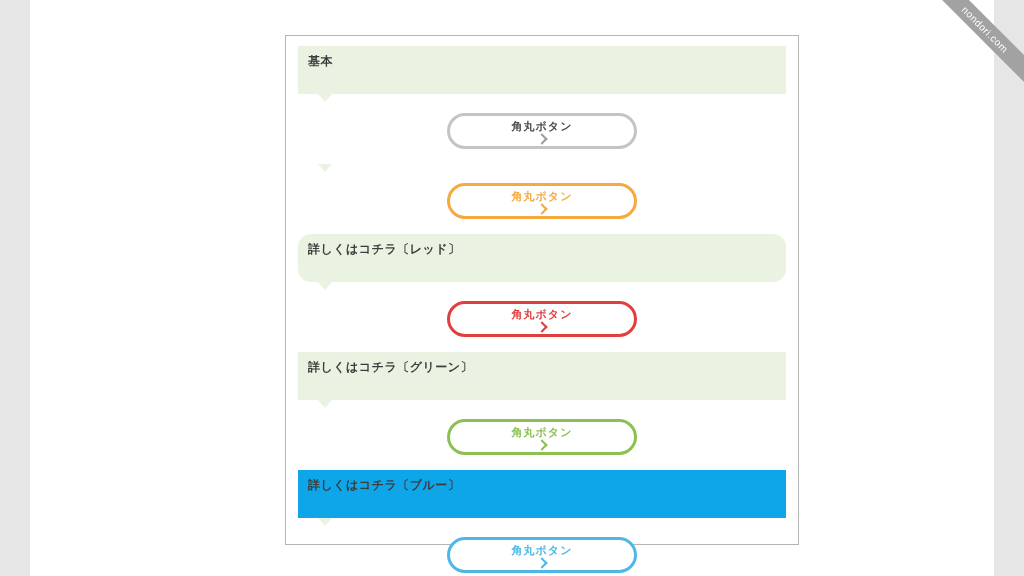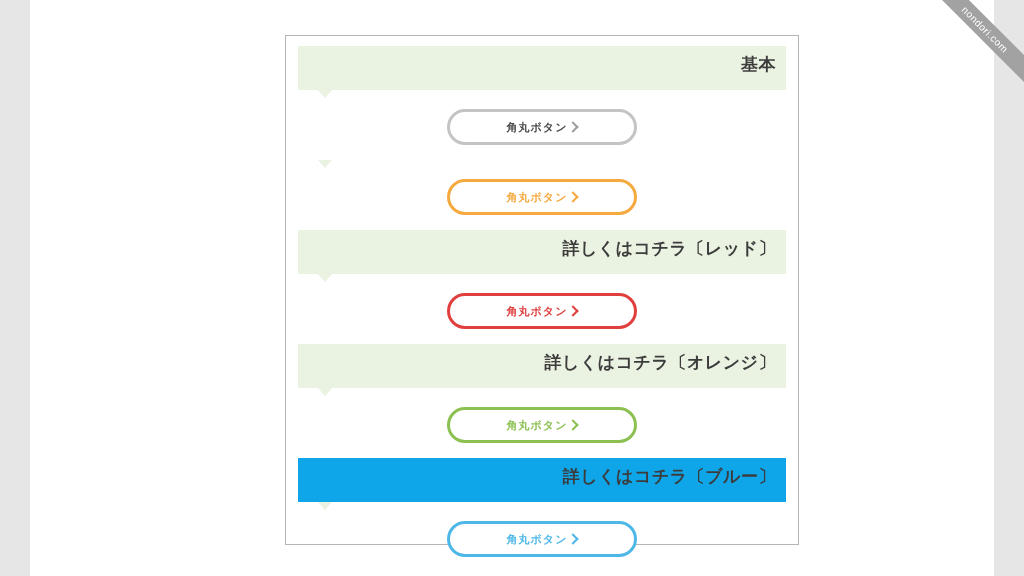--- a/index.html
+++ b/index.html
@@ -23,24 +23,23 @@
   .card{
     position:absolute;left:255px;top:35px;width:514px;height:510px;
     background:#ffffff;border:1px solid #b5b5b5;
     box-sizing:border-box;
     padding:10px 12px;
   }
   .section{margin:0;}
   .sec-header{
     background:#eaf2e1;
     color:#3c3c3c;
-    font-size:17px;font-weight:bold;
-    padding:7px 10px 14px 10px;
+    font-size:12px;font-weight:bold;
+    padding:7px 10px 24px 10px;
     letter-spacing:.5px;
-    text-align:right;
   }
   .tail{
     width:0;height:0;margin-left:20px;
     border-left:7px solid transparent;
     border-right:7px solid transparent;
     border-top:8px solid #eaf2e1;
   }
   .btn-row{
     display:flex;justify-content:center;align-items:center;
     padding:11px 0 15px 0;
@@ -48,20 +47,21 @@
   .pill-btn{
     display:inline-flex;align-items:center;justify-content:center;
     gap:2px;
     width:190px;height:36px;box-sizing:border-box;
     background:#ffffff;
     border:3px solid #c4c4c4;
     border-radius:18px;
     font-size:11px;font-weight:bold;letter-spacing:1px;
     cursor:pointer;
     font-family:inherit;
+    flex-direction:column;
   }
   .chev{
     display:inline-block;width:6px;height:6px;
     border-top:2px solid currentColor;
     border-right:2px solid currentColor;
     transform:rotate(45deg);
     margin-top:-1px;
   }
 </style>
 </head>
@@ -86,32 +86,32 @@
       <div class="tail" style="border-top-color: rgb(234, 242, 225);"></div>
       <div class="btn-row">
         <button class="pill-btn" style="border-color: rgb(245, 169, 63); color: rgb(245, 169, 63);">
           <span>角丸ボタン</span>
           <span class="chev" style="color: rgb(245, 169, 63);"></span>
         </button>
       </div>
     </div>
 
     <div class="section">
-      <div class="sec-header" style="background: rgb(234, 242, 225);">詳しくはコチラ〔レッド〕</div>
+      <div class="sec-header" style="background: rgb(234, 242, 225); border-radius: 13px;">詳しくはコチラ〔レッド〕</div>
       <div class="tail" style="border-top-color: rgb(234, 242, 225);"></div>
       <div class="btn-row">
         <button class="pill-btn" style="border-color: rgb(225, 62, 62); color: rgb(225, 62, 62);">
           <span>角丸ボタン</span>
           <span class="chev" style="color: rgb(225, 62, 62);"></span>
         </button>
       </div>
     </div>
 
     <div class="section">
-      <div class="sec-header" style="background: rgb(234, 242, 225);">詳しくはコチラ〔オレンジ〕</div>
+      <div class="sec-header" style="background: rgb(234, 242, 225);">詳しくはコチラ〔グリーン〕</div>
       <div class="tail" style="border-top-color: rgb(234, 242, 225);"></div>
       <div class="btn-row">
         <button class="pill-btn" style="border-color: rgb(140, 193, 82); color: rgb(140, 193, 82);">
           <span>角丸ボタン</span>
           <span class="chev" style="color: rgb(140, 193, 82);"></span>
         </button>
       </div>
     </div>
 
     <div class="section">

